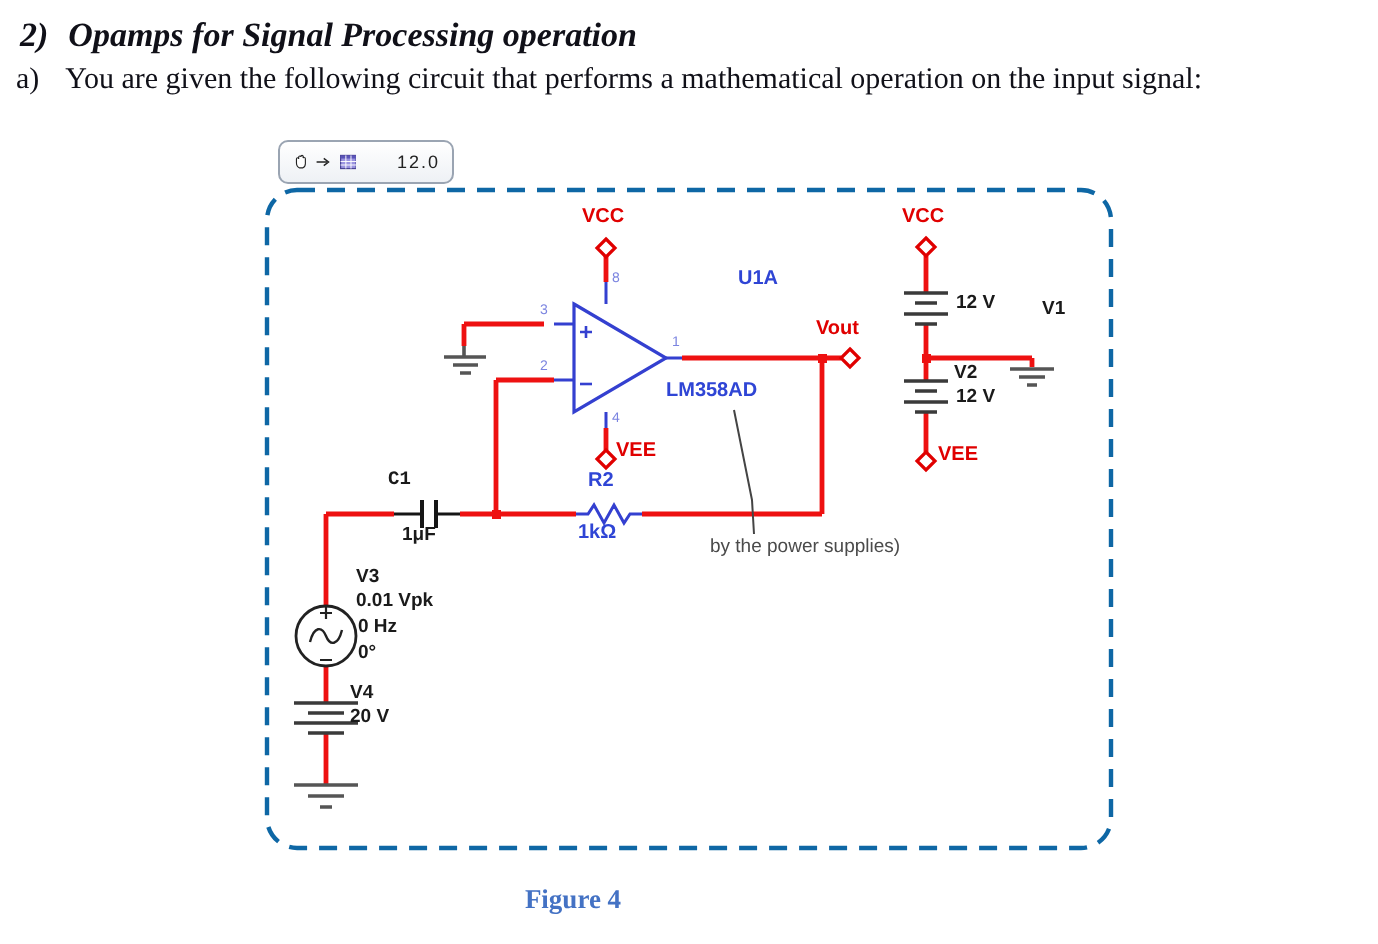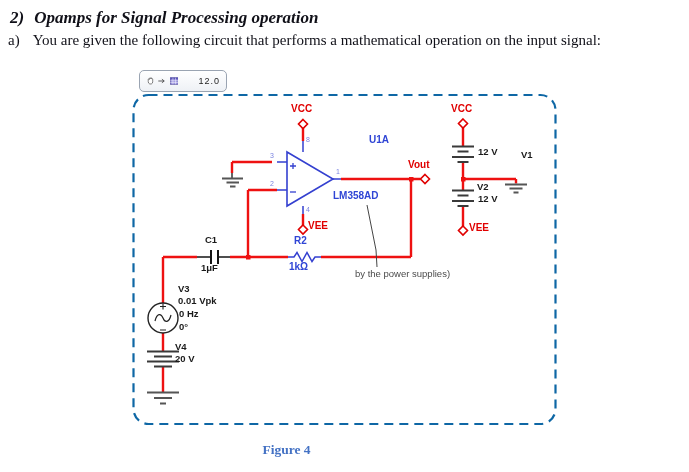--- a/index.html
+++ b/index.html
@@ -133,21 +133,21 @@
   <span class="lbl red" style="left:451px;top:104px;">VCC</span>
   <span class="lbl red" style="left:308px;top:221px;">VEE</span>
   <span class="lbl red" style="left:469px;top:223px;">VEE</span>
   <span class="lbl red" style="left:408px;top:160px;">Vout</span>
 
   <span class="lbl blue" style="left:333px;top:135px;padding-left:36px;">U1A</span>
   <span class="lbl blue" style="left:333px;top:191px;">LM358AD</span>
   <span class="lbl blue" style="left:294px;top:236px;">R2</span>
   <span class="lbl blue" style="left:289px;top:262px;">1kΩ</span>
 
-  <span class="lbl" style="left:205px;top:235px;">C1</span>
+  <span class="lbl" style="left:194px;top:235px;font-family:Liberation Mono, monospace;">C1</span>
   <span class="lbl" style="left:201px;top:263px;">1μF</span>
 
   <span class="lbl" style="left:477px;top:150px;margin-left:44px;">V1</span>
   <span class="lbl" style="left:478px;top:147px;">12 V</span>
   <span class="lbl" style="left:477px;top:182px;">V2</span>
   <span class="lbl" style="left:478px;top:194px;">12 V</span>
 
   <span class="lbl" style="left:178px;top:284px;">V3</span>
   <span class="lbl" style="left:178px;top:296px;">0.01 Vpk</span>
   <span class="lbl" style="left:179px;top:309px;">0 Hz</span>

